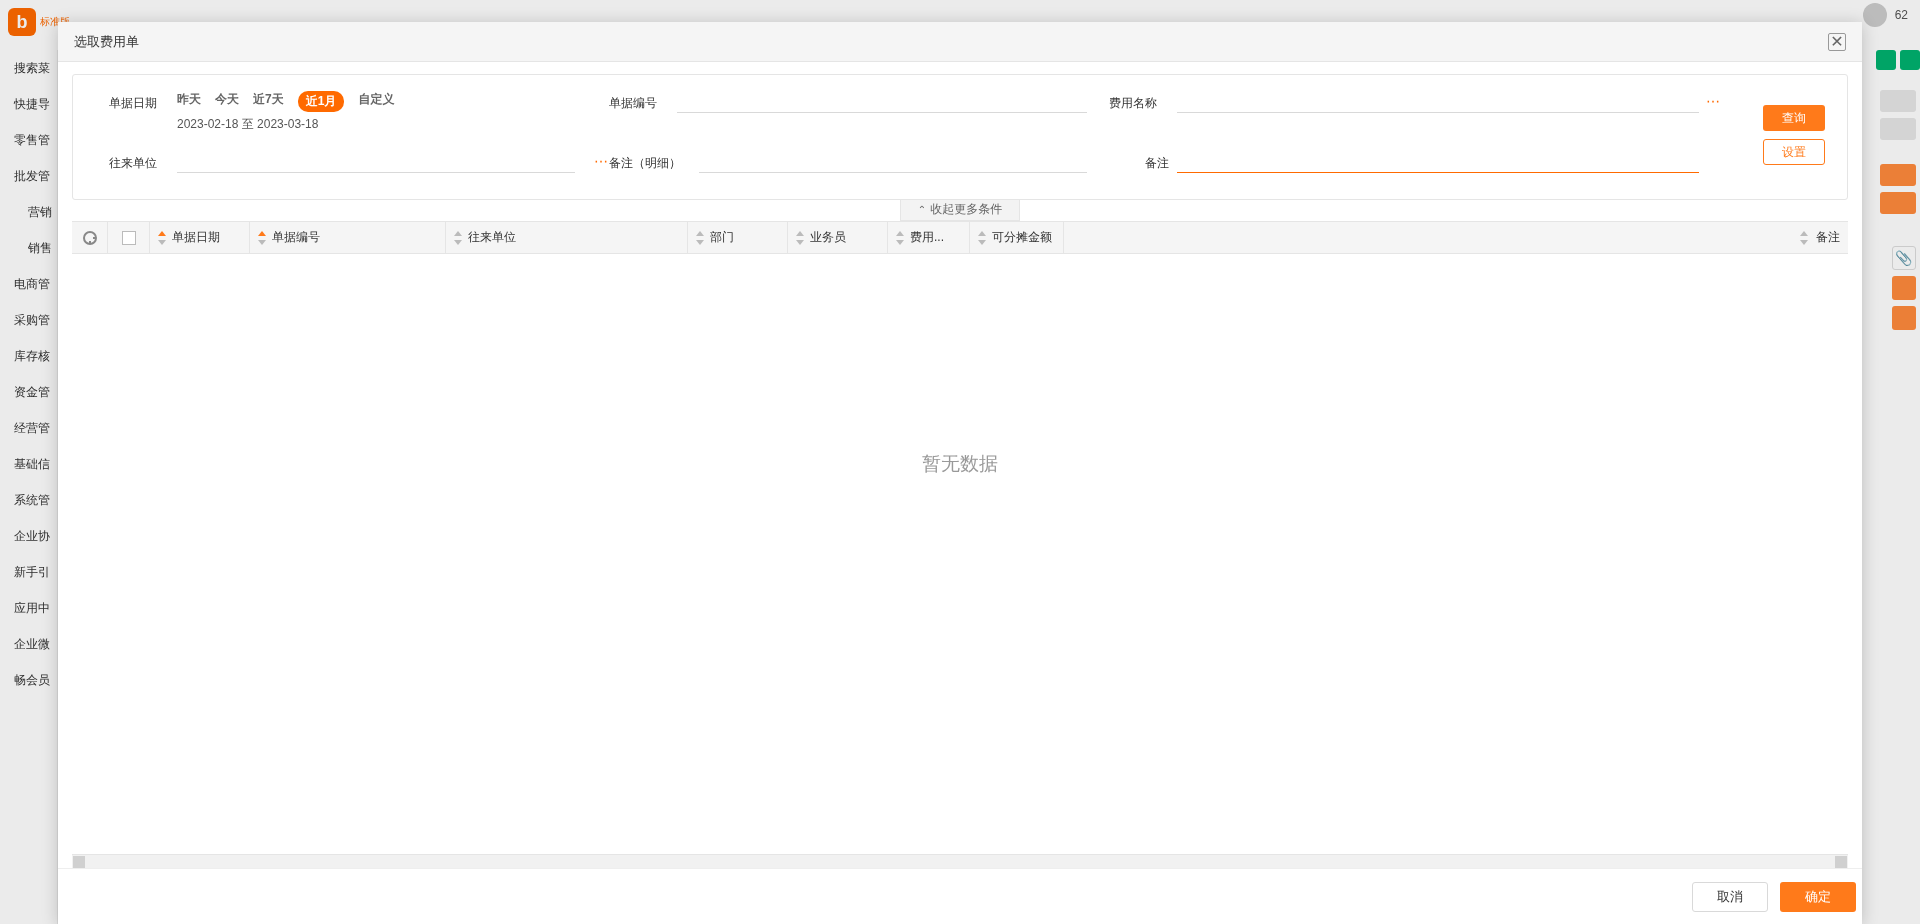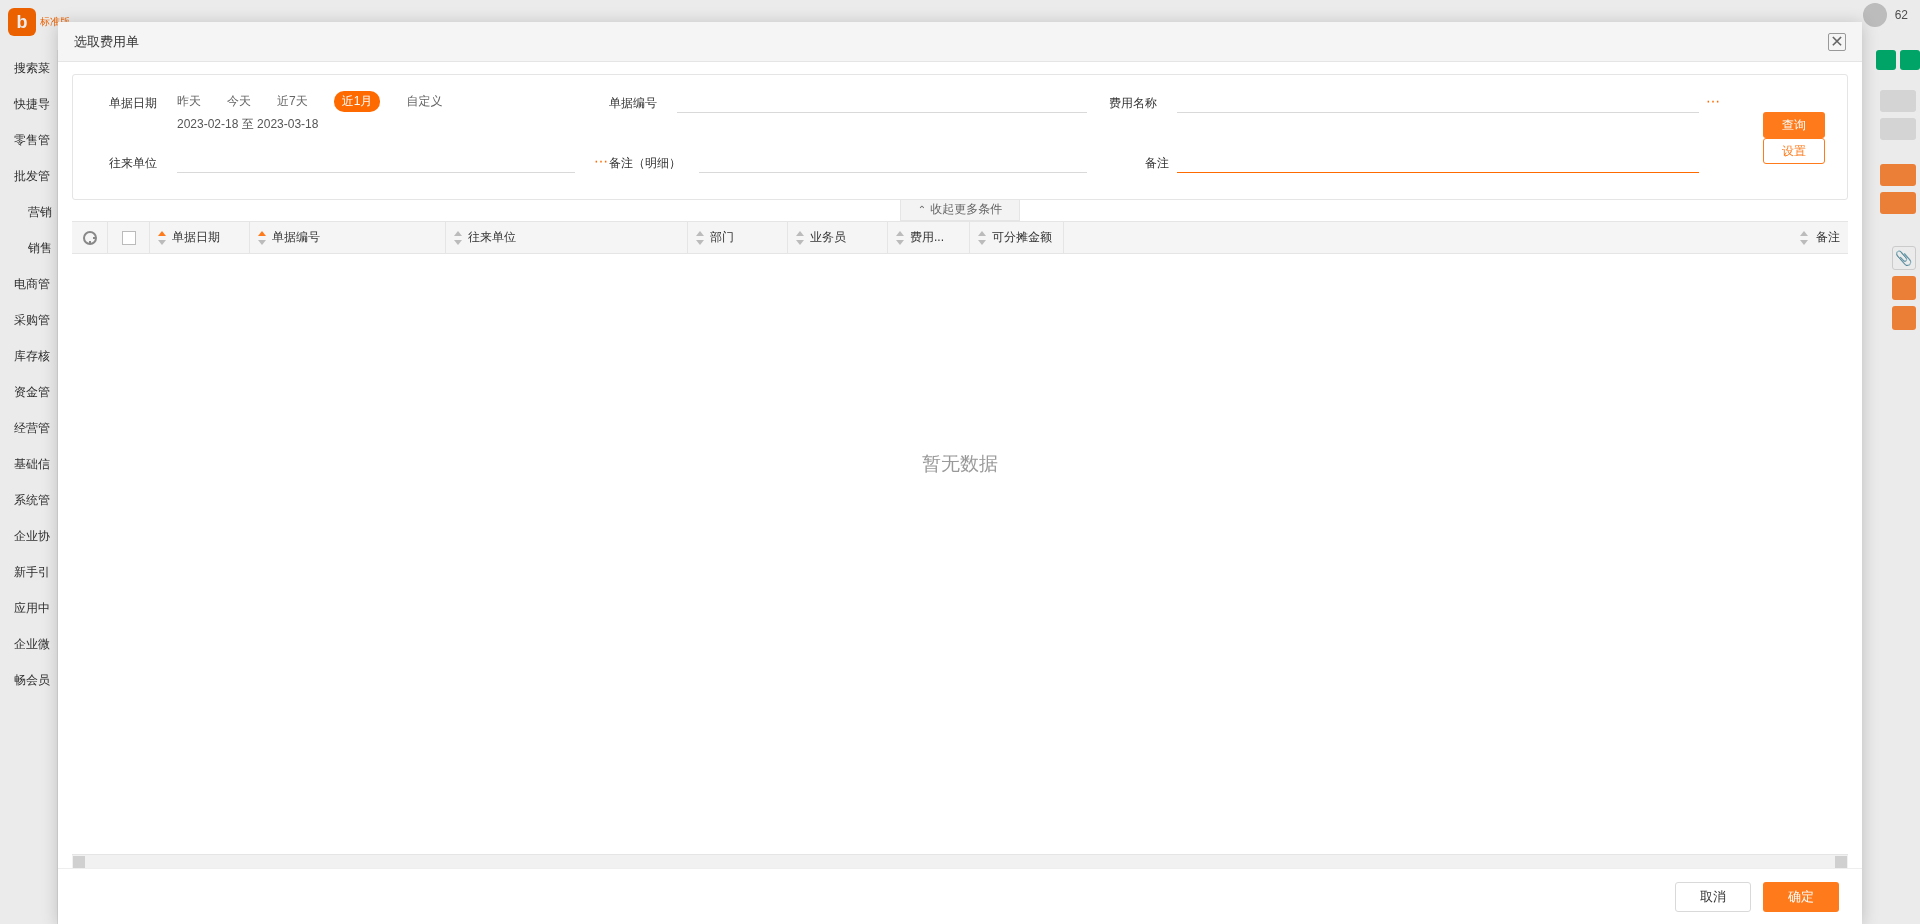--- a/index.html
+++ b/index.html
@@ -34,30 +34,30 @@
 .modal-title { font-size: 13px; color: #333; }
 .modal-close { width: 18px; height: 18px; display: flex; align-items: center; justify-content: center; cursor: pointer; color: #666; font-size: 16px; border: 1px solid #999; border-radius: 2px; }
 
 .modal-body { flex: 1; overflow: hidden; display: flex; flex-direction: column; padding: 12px 14px 0 14px; position: relative; }
 
 .filter-box { border: 1px solid #e5e5e5; border-radius: 3px; padding: 16px 36px 8px 36px; background: #fff; position: relative; }
 .filter-row { display: flex; align-items: flex-start; margin-bottom: 18px; }
 .filter-row:last-child { margin-bottom: 10px; }
 .filter-cell { display: flex; align-items: flex-start; }
 .fc-label { width: auto; min-width: 60px; color: #333; font-size: 12px; margin-right: 8px; padding-top: 4px; white-space: nowrap; }
-.date-quick { display: flex; align-items: center; gap: 26px; }
+.date-quick { display: flex; align-items: flex-start; gap: 14px; font-weight: bold; }
 .date-quick .dq { color: #666; cursor: pointer; font-size: 12px; }
 .date-quick .dq.active { background: #ff6a00; color: #fff; border-radius: 10px; padding: 2px 8px; }
 .date-range { color: #555; font-size: 12px; margin-top: 4px; }
 .underline-input { border: none; border-bottom: 1px solid #d9d9d9; height: 22px; width: 100%; font-size: 12px; outline: none; background: transparent; }
 .underline-input.orange { border-bottom-color: #ff6a00; }
 .input-wrap { position: relative; flex: 1; padding-right: 22px; }
 .input-more { position: absolute; right: 0; top: 2px; color: #ff6a00; font-size: 14px; cursor: pointer; letter-spacing: 1px; }
 
-.side-btns { position: absolute; top: 37px; right: 22px; display: flex; flex-direction: column; gap: 0; }
+.side-btns { position: absolute; top: 30px; right: 22px; display: flex; flex-direction: column; gap: 8px; }
 .btn { border-radius: 3px; height: 26px; padding: 0 18px; font-size: 12px; cursor: pointer; display: inline-flex; align-items: center; justify-content: center; border: 1px solid transparent; }
 .btn-primary { background: #ff7a1a; color: #fff; }
 .btn-outline { background: #fff; color: #ff7a1a; border-color: #ff7a1a; }
 .btn-default { background: #fff; color: #333; border-color: #d9d9d9; }
 
 .collapse-bar { width: 120px; height: 22px; margin: -1px auto 0 auto; background: #f3f3f3; border: 1px solid #e5e5e5; border-top: none; display: flex; align-items: center; justify-content: center; gap: 4px; font-size: 12px; color: #666; cursor: pointer; }
 .collapse-bar .chev { font-size: 10px; }
 
 .detail-head { display: flex; align-items: center; gap: 12px; margin: 12px 2px 6px 2px; font-size: 12px; }
 .detail-head .dh-title { font-weight: bold; color: #222; }
@@ -81,21 +81,21 @@
 .gear { width: 14px; height: 14px; border: 2px solid #888; border-radius: 50%; position: relative; }
 .gear::before { content: ""; position: absolute; inset: -4px; background: radial-gradient(circle,#888 1.5px,transparent 1.5px) 50% -4px/6px 6px no-repeat, radial-gradient(circle,#888 1.5px,transparent 1.5px) 50% 10px/6px 6px no-repeat, radial-gradient(circle,#888 1.5px,transparent 1.5px) -4px 50%/6px 6px no-repeat, radial-gradient(circle,#888 1.5px,transparent 1.5px) 10px 50%/6px 6px no-repeat;}
 .checkbox { width: 14px; height: 14px; border: 1px solid #bbb; background: #fff; }
 .tbody-empty { height: 420px; display: flex; align-items: center; justify-content: center; color: #999; font-size: 19px; }
 
 .hscroll { height: 14px; background: #f1f1f1; position: relative; border-top:1px solid #e5e5e5; }
 .hscroll .thumb-l, .hscroll .thumb-r { position: absolute; top: 1px; width: 12px; height: 12px; background:#d0d0d0; }
 .hscroll .thumb-l { left: 1px; }
 .hscroll .thumb-r { right: 1px; }
 
-.modal-footer { height: 56px; border-top: 1px solid #eee; display: flex; align-items: center; justify-content: flex-end; gap: 12px; padding: 0 23px; }
+.modal-footer { height: 56px; border-top: 1px solid #eee; display: flex; align-items: center; justify-content: flex-end; gap: 12px; padding: 0 6px; }
 .modal-footer .btn { height: 30px; padding: 0 24px; font-size: 13px; }
 
 
 .c-gear { width: 36px; }
 .c-chk { width: 42px; justify-content:center; }
 .c-date { width: 100px; }
 .c-no { width: 196px; }
 .c-party { width: 242px; }
 .c-dept { width: 100px; }
 .c-staff { width: 100px; }

